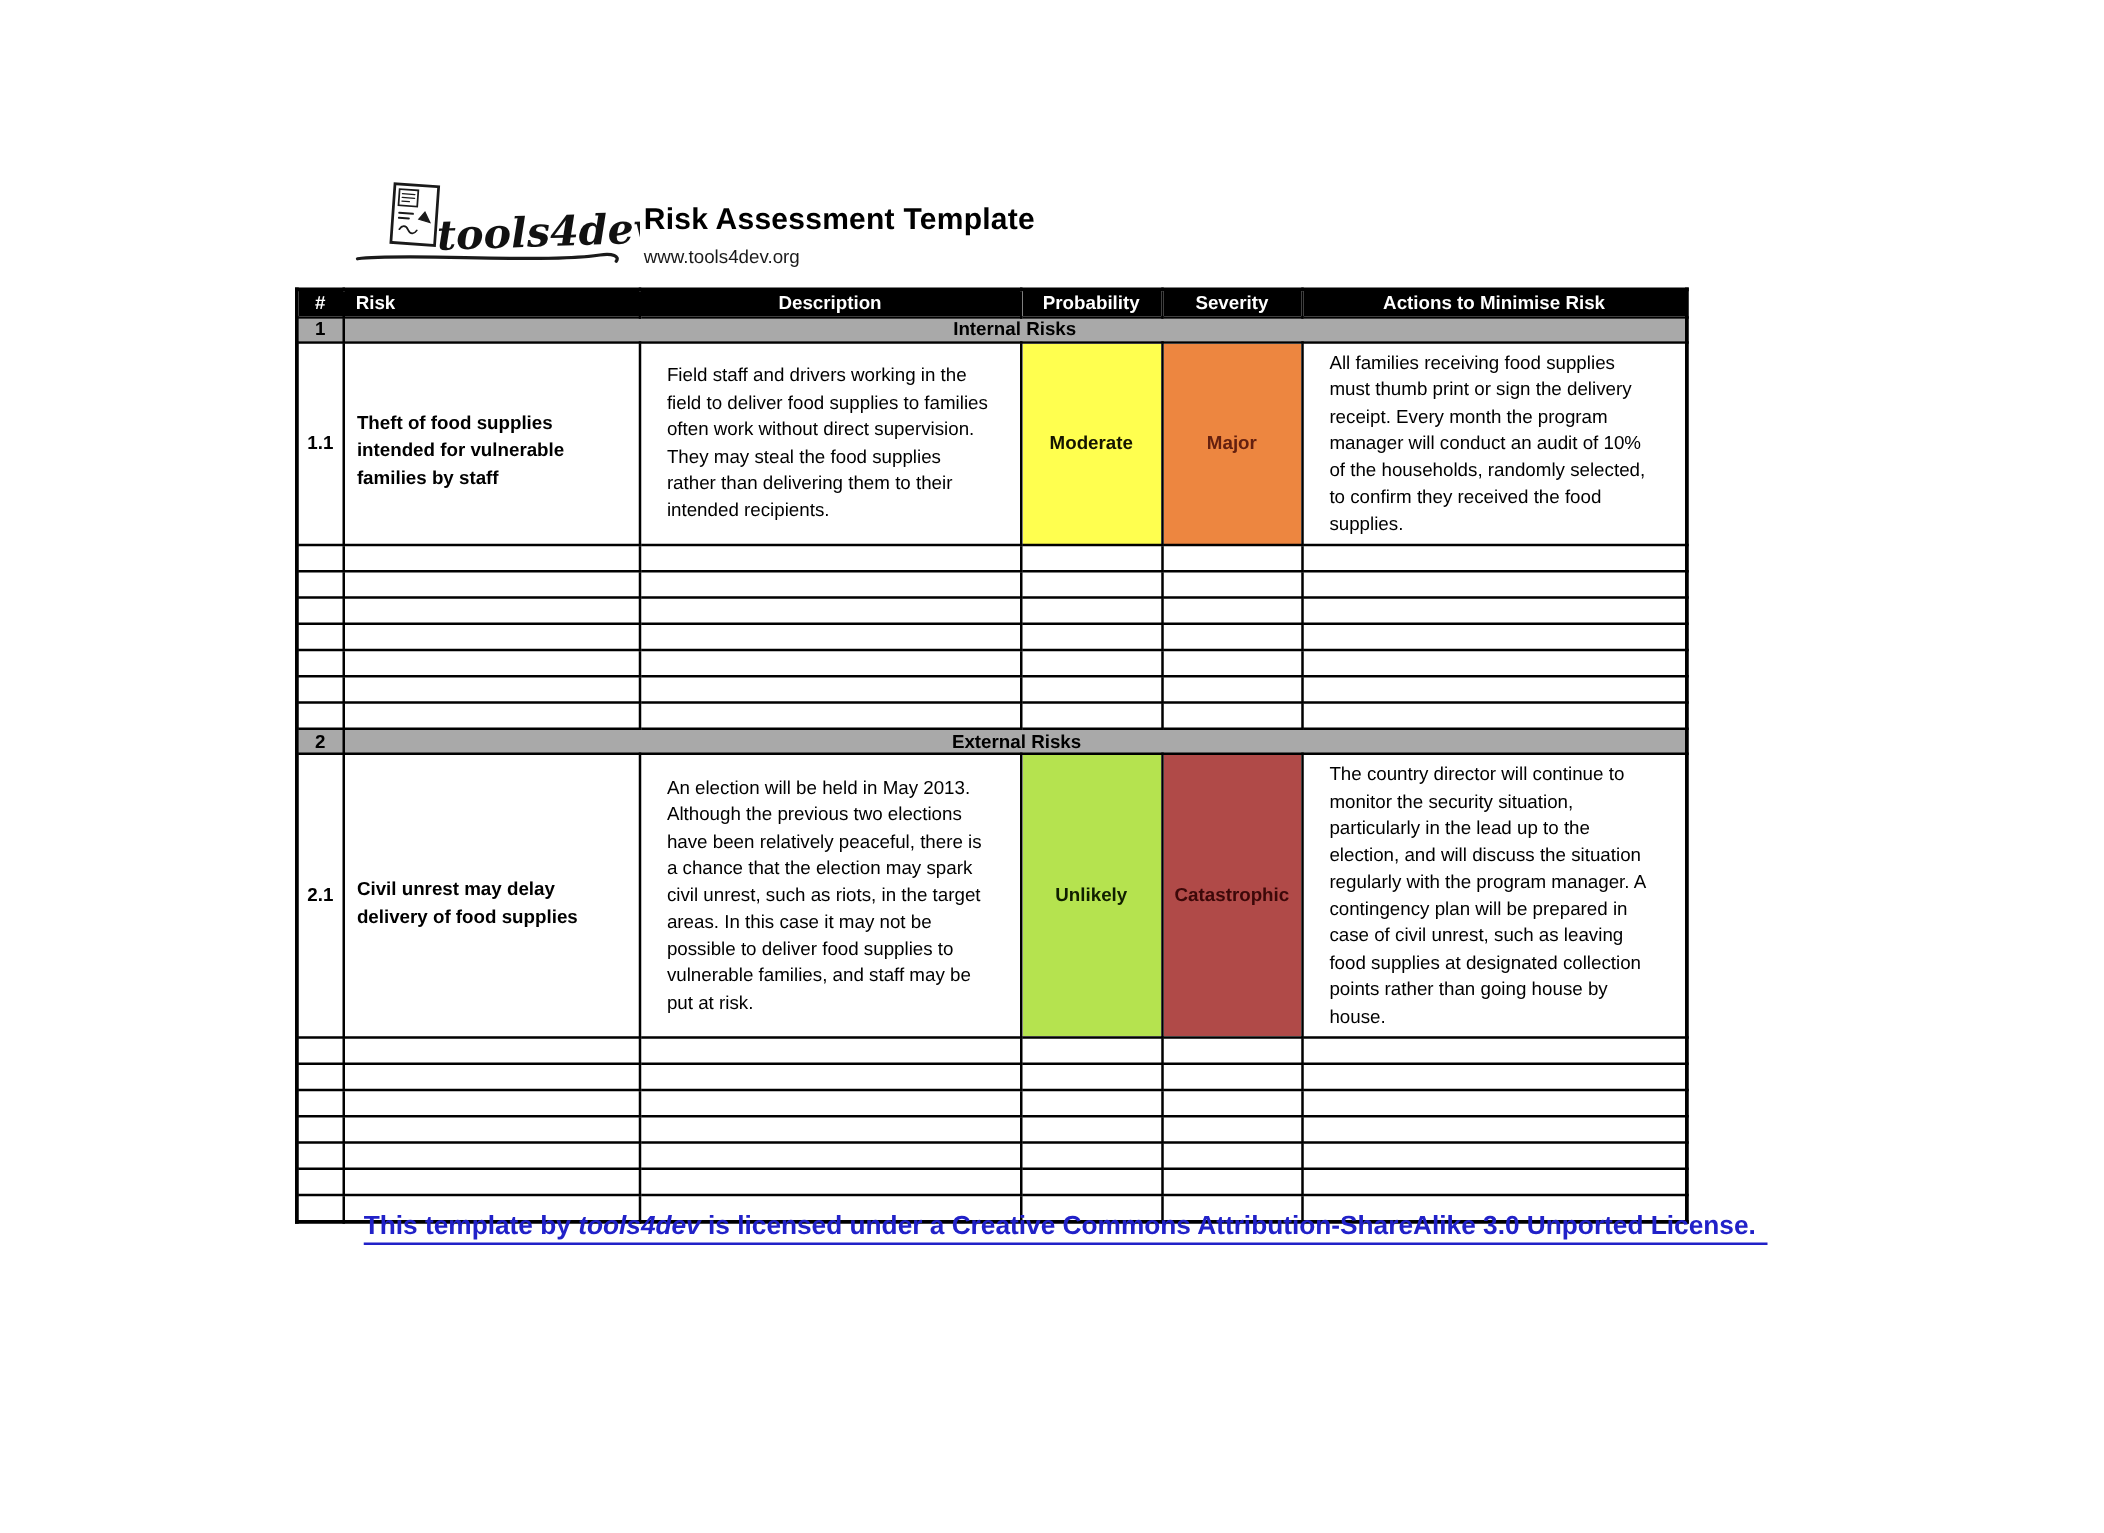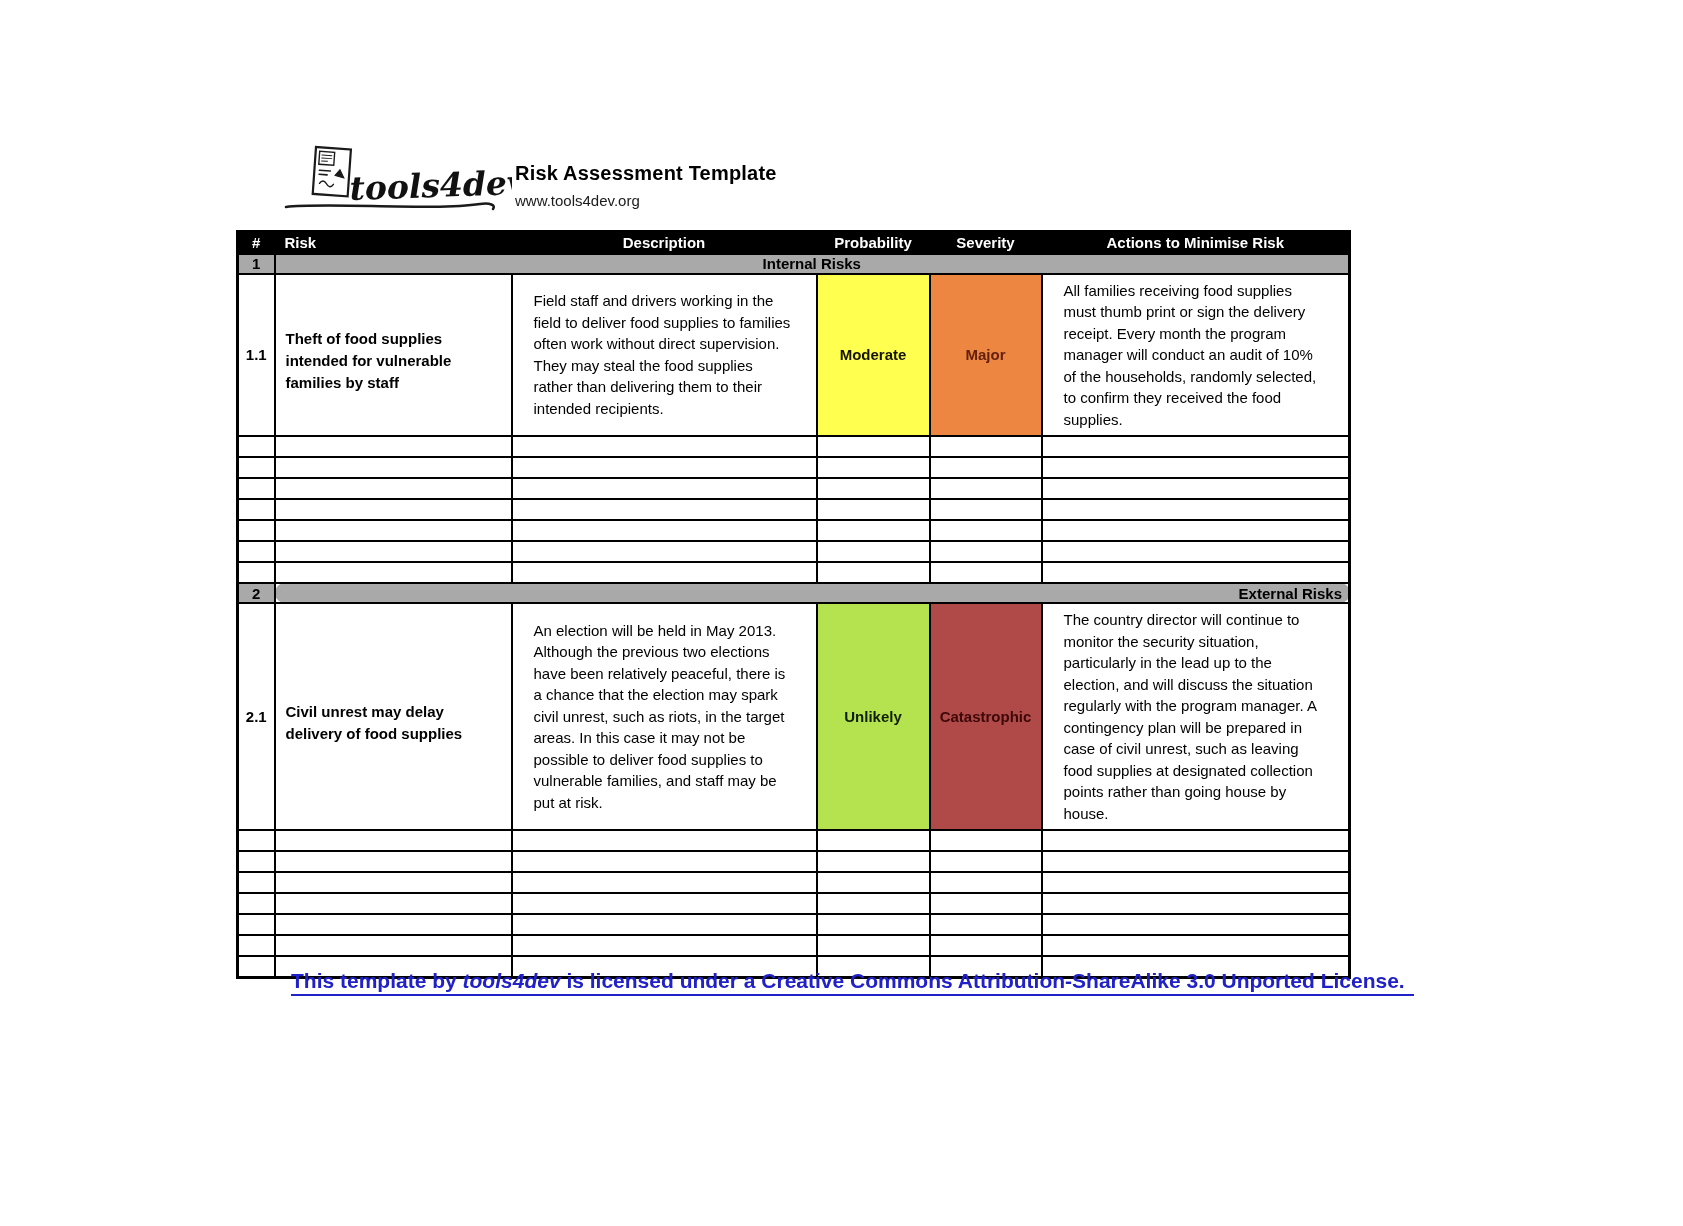--- a/index.html
+++ b/index.html
@@ -9,21 +9,21 @@
     width:1683px; height:1226px;
     background:#ffffff;
     font-family:"Liberation Sans", sans-serif;
     color:#000;
     overflow:hidden;
   }
 
   
   .logo-wrap { position:absolute; left:284px; top:144px; }
   .title-block { position:absolute; left:515px; top:162px; }
-  .doc-title { font-size:20px; font-weight:bold; color:#000; letter-spacing:0.2px; }
+  .doc-title { font-size:24px; font-weight:bold; color:#000; letter-spacing:0.2px; }
   .doc-url   { font-size:15px; color:#1a1a1a; margin-top:7px; }
 
   
   table.risk-table {
     position:absolute; left:236px; top:230px;
     width:1112px;
     border-collapse:collapse;
     table-layout:fixed;
     border:3px solid #000;
   }
@@ -42,21 +42,21 @@
   }
   .risk-table thead th.col-risk { text-align:left; padding-left:9px; }
   .section-row td {
     background:#a9a9a9;
     font-weight:bold;
     height:20px;
     padding:0 6px;
   }
   .section-row td.num { text-align:center; }
   .section-row.sec-center td.section-title { text-align:center; }
-  .section-row.sec-left  td.section-title { text-align:right; padding-left:9px;border-radius:10px; }
+  .section-row.sec-left  td.section-title { text-align:center; padding-left:9px; }
 
   td.num { text-align:center; font-weight:bold; }
   td.risk-cell { font-weight:bold; padding:18px 9px 5px 10px; line-height:22px; }
   td.desc-cell, td.actions-cell { padding:5px 21px; line-height:21.5px; }
   td.value-cell { text-align:center; font-weight:bold; padding:2px; }
 
   tr.row-tall-1 { height:158px; }
   tr.row-tall-2 { height:203px; }
   tr.empty-row  { height:21px; }
   tr.empty-row td { height:19px; }

